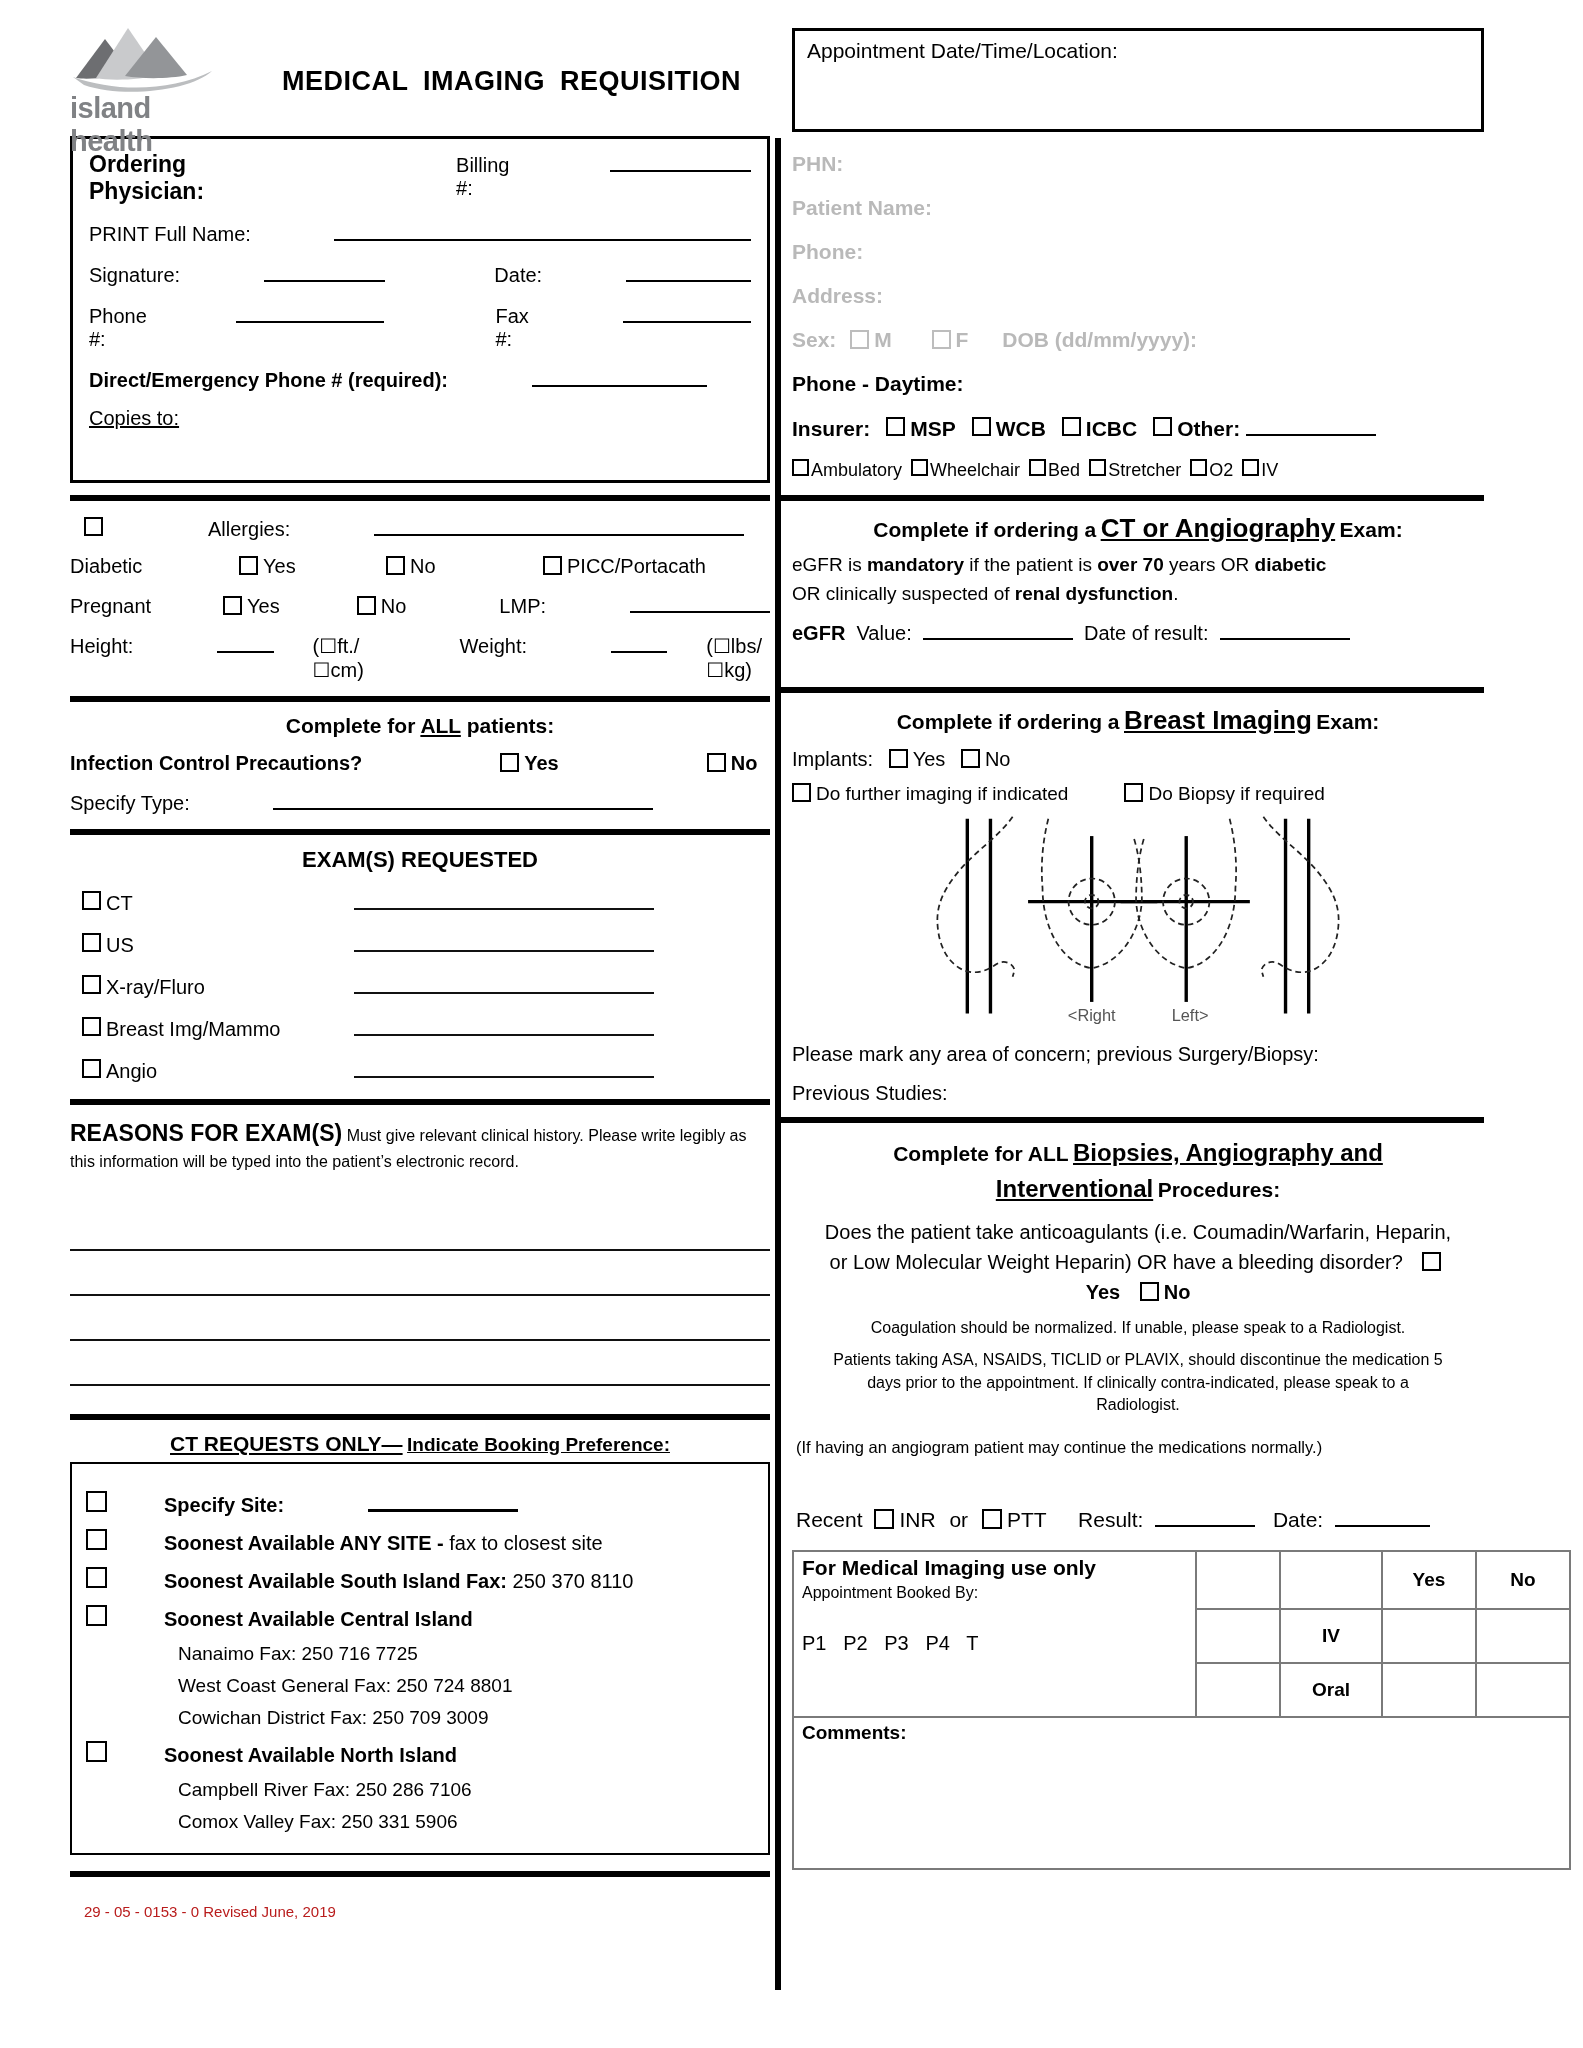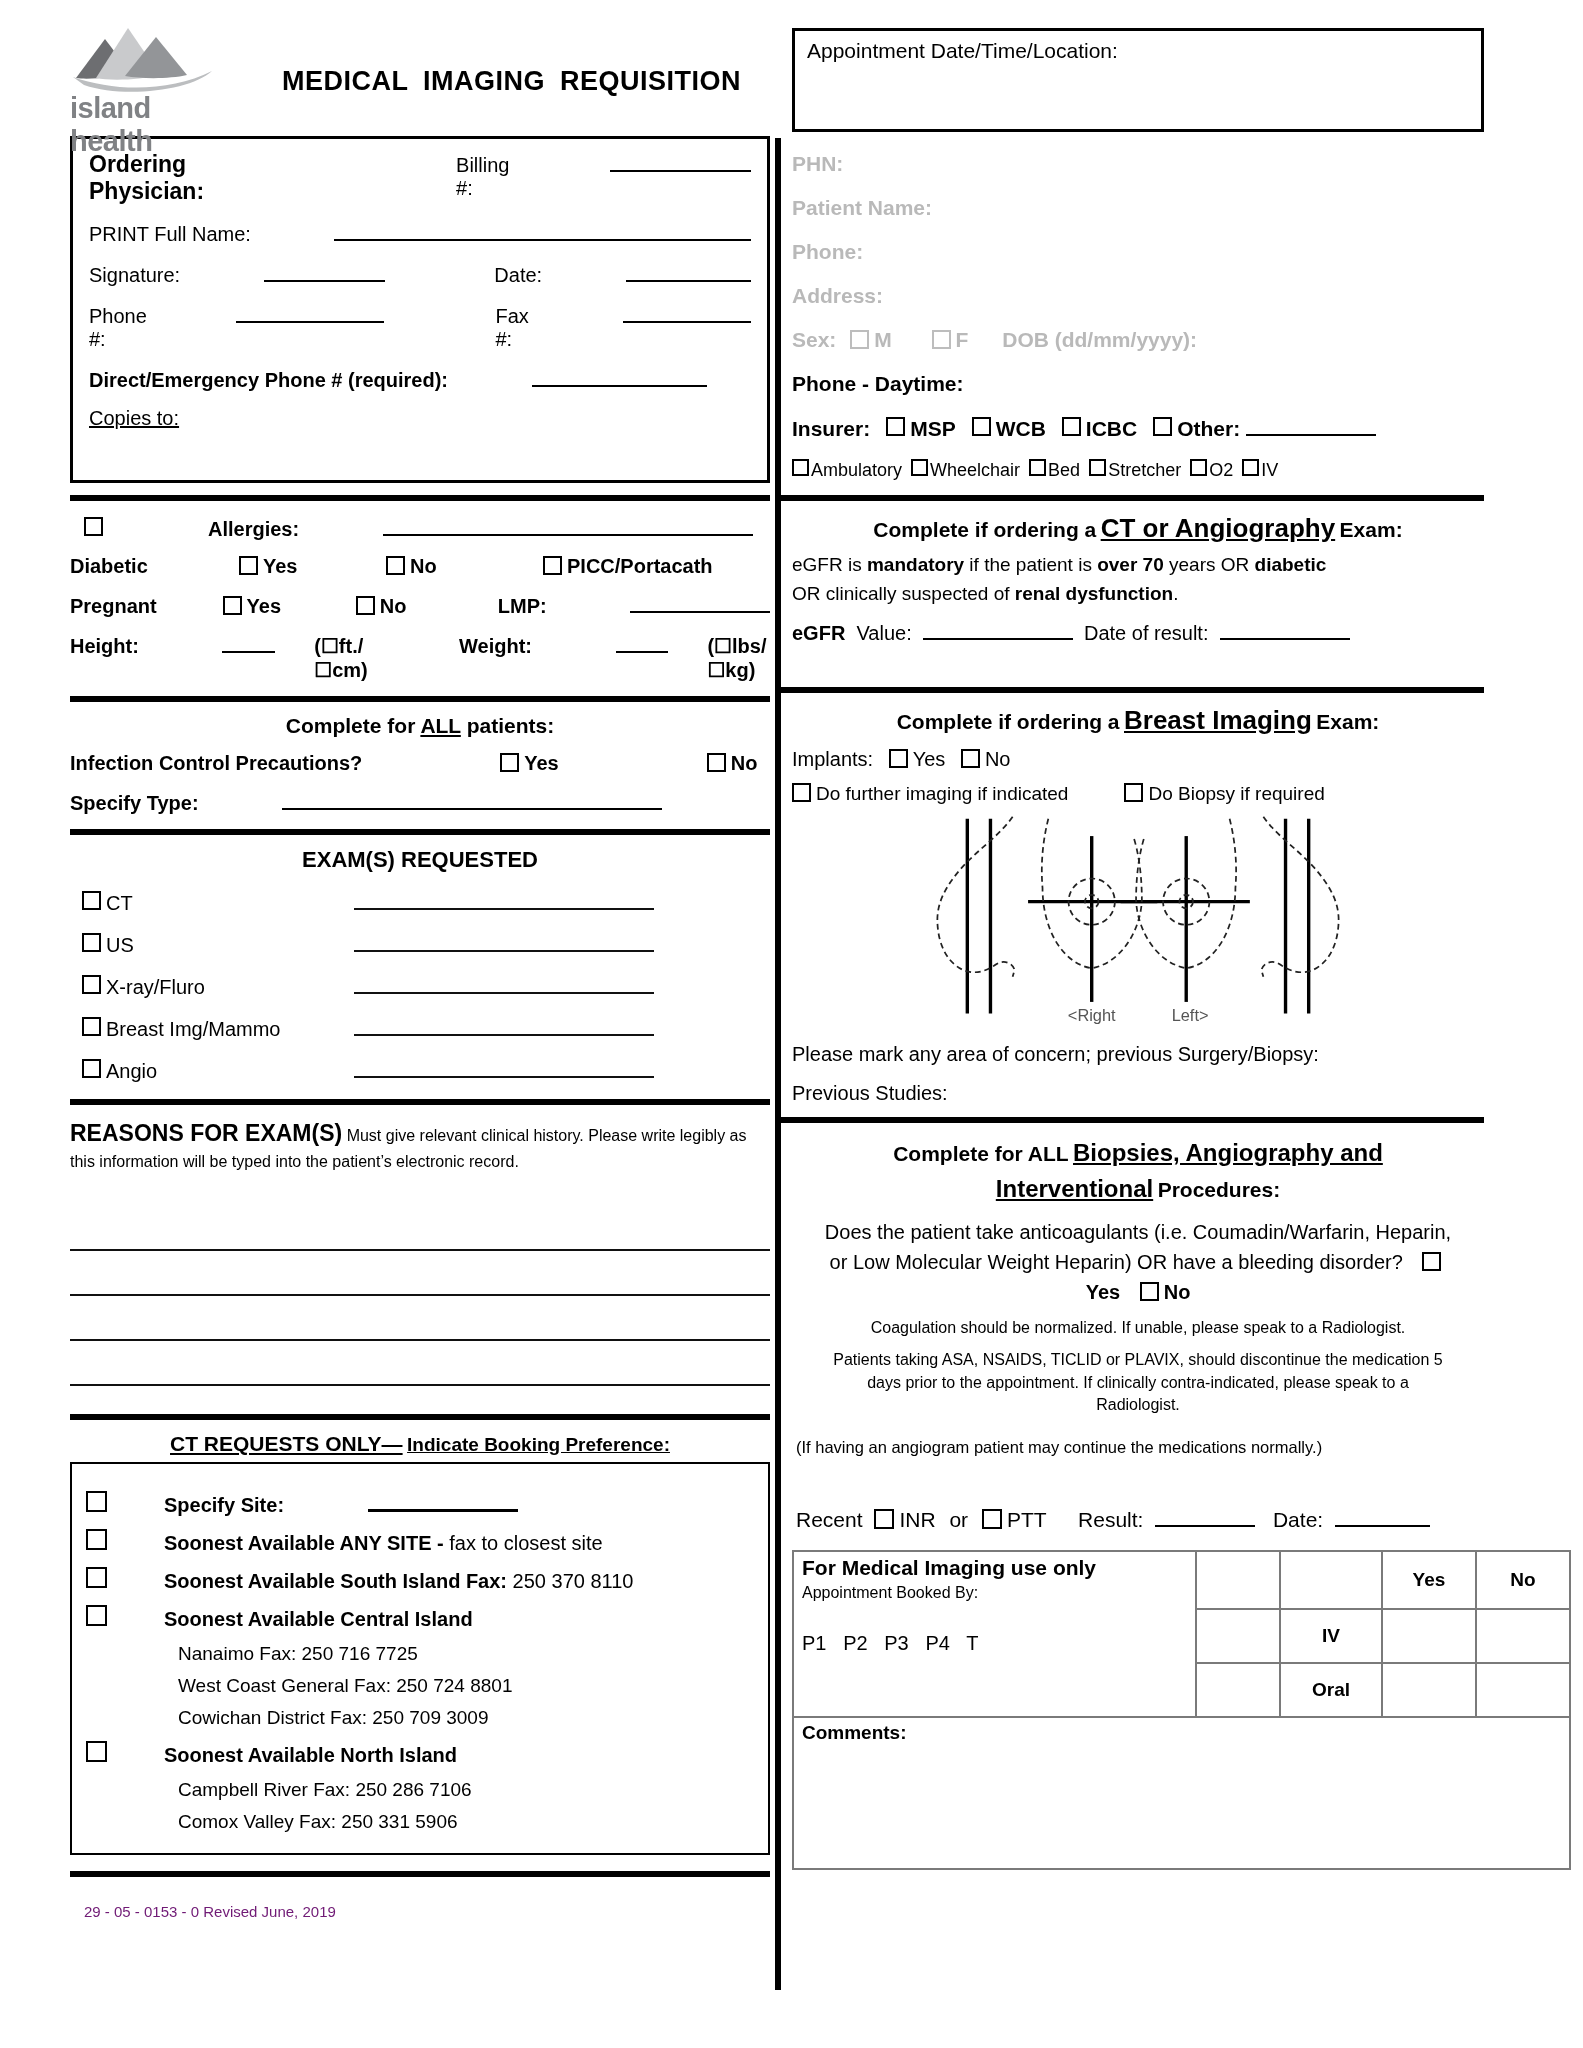--- a/index.html
+++ b/index.html
@@ -24,38 +24,38 @@
   .logo{width:160px;}
   .logo-text{font-size:29px;font-weight:bold;color:#808285;letter-spacing:-0.5px;margin-top:-6px;}
   .title{position:absolute;left:212px;top:44px;font-size:27px;font-weight:bold;letter-spacing:0.5px;word-spacing:7px;}
   
   .phys-box{border:3px solid #000;padding:12px 16px 8px 16px;margin-top:2px;font-size:20px;}
   .phys-box .row{margin-bottom:15px;}
   .phys-head{font-size:23px;font-weight:bold;}
   .copies-area{min-height:42px;}
   
   .sec{font-size:20px;}
-  .sec .row{margin:14px 0;font-weight:bold;}
+  .sec .row{margin:14px 0;}
   .center-h{text-align:center;font-weight:bold;font-size:21px;margin:10px 0;}
   .ul{text-decoration:underline;}
   .exam-row{display:flex;align-items:baseline;margin:16px 0 16px 12px;font-size:20px;}
   .exam-label{width:248px;}
   .exam-line{width:300px;border-bottom:2px solid #111;height:0.95em;display:inline-block;}
   .reasons-note{font-size:16px;font-weight:normal;}
   .reasons-p{font-size:16px;line-height:1.45;margin:6px 0 0 0;}
   .reasons-h{font-size:23px;font-weight:bold;}
   .write-line{height:43px;border-bottom:2px solid #111;}
   .ct-head{text-align:center;margin:8px 0 6px 0;}
   .ct-head .m{font-size:21px;font-weight:bold;text-decoration:underline;}
   .ct-head .s{font-size:19px;font-weight:bold;text-decoration:underline;}
   .ct-box{border:2px solid #000;padding:14px 14px 18px 14px;font-size:20px;}
   .ct-box .row{margin:12px 0;align-items:baseline;}
   .ct-box .cb{width:17px;height:17px;margin-right:18px;}
   .fax-line{margin:10px 0 10px 92px;font-size:19px;}
-  .footer{font-size:15px;margin:26px 0 0 14px;color:#701a75;}
+  .footer{font-size:15px;margin:26px 0 0 14px;color:#b91c1c;}
   
   .appt-box{border:3px solid #000;height:82px;padding:8px 12px;font-size:21px;margin-top:3px;}
   .gray{color:#b9b9b9;}
   .gray-block div{font-size:21px;font-weight:bold;margin:20px 0;}
   .daytime{font-weight:bold;font-size:21px;margin:18px 0;}
   .insurer{font-weight:bold;font-size:21px;margin:18px 0;display:flex;align-items:baseline;flex-wrap:wrap;}
   .insurer .cb{margin-left:16px;}
   .mobility{font-size:18px;margin:16px 0 14px 0;display:flex;align-items:baseline;}
   .mobility .cb{width:13px;height:13px;margin-right:2px;margin-left:9px;border-width:2px;}
   .mobility .first{margin-left:0;}

